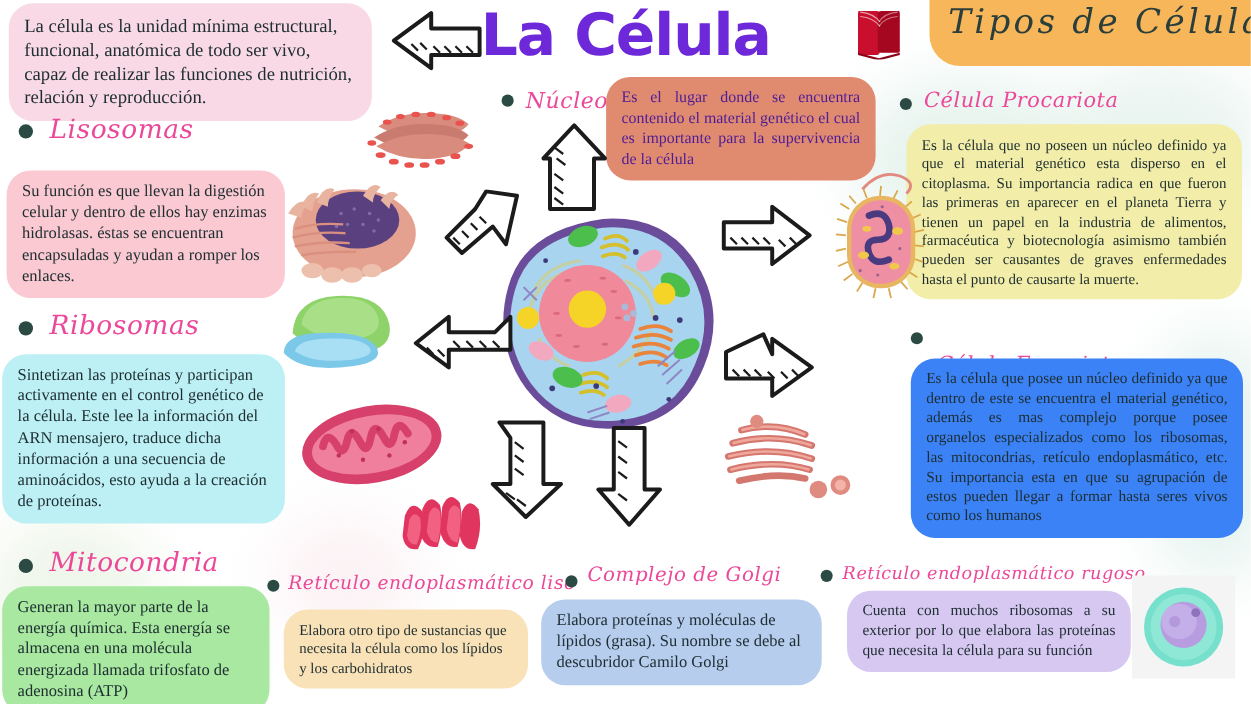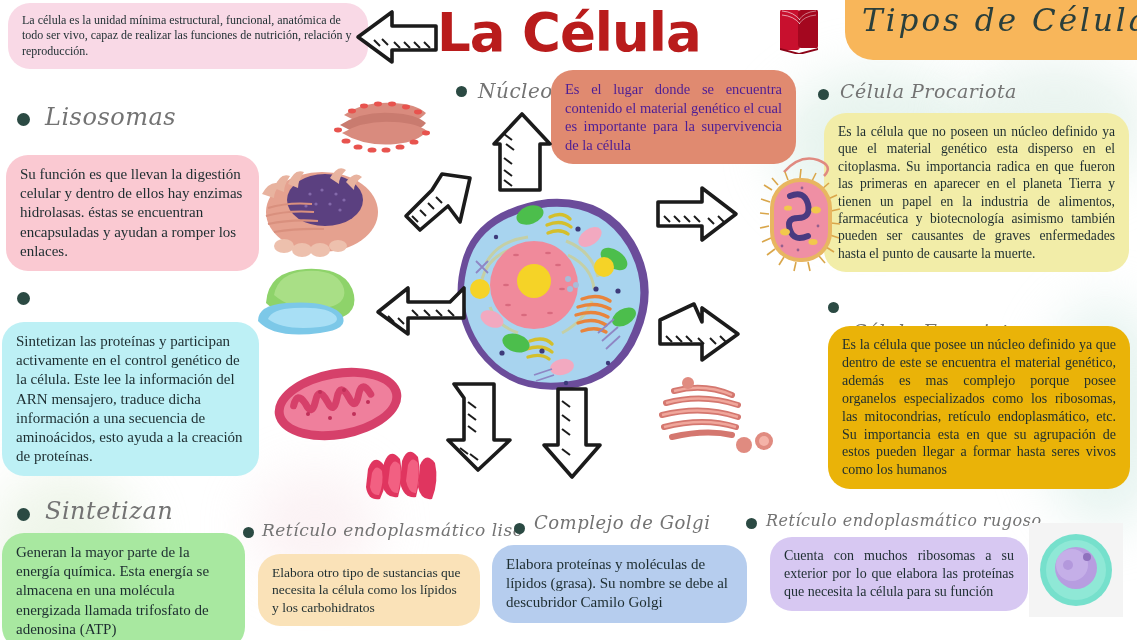--- a/index.html
+++ b/index.html
@@ -28,39 +28,39 @@
     color:#1d2d30;
   }
   .bubble.just { text-align:justify; }
 
   
   .script {
     position:absolute;
     font-family:"DejaVu Serif", serif;
     font-style:italic;
     font-weight:400;
-    color:#737373;
+    color:#ec4899;
     white-space:nowrap;
     letter-spacing:.5px;
   }
   .bullet {
     position:absolute;
     width:13px; height:13px;
     border-radius:50%;
     background:#2b4a43;
   }
 
   
   #title {
     position:absolute; left:437px; top:2px;
     font-family:"DejaVu Sans", sans-serif;
     font-weight:700;
     font-size:53px;
     letter-spacing:-1px;
-    color:#b91c1c;
+    color:#6d28d9;
   }
   
   #banner {
     position:absolute; left:845px; top:-28px;
     width:320px; height:88px;
     background:#f6b košice; 
     background:#f7b champagne;
     background:#f8b65a;
     border-radius:28px;
   }
@@ -101,37 +101,38 @@
   <svg id="logo" viewBox="0 0 42 46">
     <path d="M3 2 h16 q3 0 3 4 v32 q0 4 -3 4 H3 q-1 0 -1 -2 V4 q0 -2 1 -2 z" fill="#c8102e"></path>
     <path d="M23 2 h16 q1 0 1 2 v34 q0 2 -1 2 H23 q-3 0 -3 -4 V6 q0 -4 3 -4 z" fill="#a4071f"></path>
     <path d="M4 3 q12 1 18 9" stroke="#fff" stroke-width="1" fill="none" opacity=".6"></path>
     <path d="M4 7 q12 1 18 9" stroke="#fff" stroke-width="1" fill="none" opacity=".6"></path>
     <path d="M38 3 q-12 1 -17 9" stroke="#fff" stroke-width="1" fill="none" opacity=".45"></path>
     <path d="M38 7 q-12 1 -17 9" stroke="#fff" stroke-width="1" fill="none" opacity=".45"></path>
     <path d="M2 40 l19 5 l19 -5 v2 l-19 5 l-19 -5 z" fill="#8c0418"></path>
   </svg>
 
-  <div class="bubble" style="left:8px; top:3px; width:360px; font-size:12px; background:#f9d9e6;">
+  <div class="bubble" style="left:8px; top:3px; width:330px; font-size:17px; background:#f9d9e6;">
     <span>La célula es la unidad mínima estructural, funcional, anatómica de todo ser vivo, capaz de realizar las funciones de nutrición, relación y reproducción.</span>
   </div>
 
   <div class="bullet" style="left:17px; top:113px;"></div>
   <div class="script" style="left:45px; top:103px; font-size:24px;">Lisosomas</div>
   <div class="bubble" style="left:6px; top:155px; width:253px; font-size:15px; background:#fac9d2;">
     <span>Su función es que llevan la digestión celular y dentro de ellos hay enzimas hidrolasas. éstas se encuentran encapsuladas y ayudan a romper los enlaces.</span>
   </div>
 
   <div class="bullet" style="left:17px; top:292px;"></div>
+  <div class="script" style="left:45px; top:282px; font-size:24px;">Ribosomas</div>
   <div class="bubble" style="left:2px; top:322px; width:257px; font-size:15px; background:#bdf0f5;">
     <span>Sintetizan las proteínas y participan activamente en el control genético de la célula. Este lee la información del ARN mensajero, traduce dicha información a una secuencia de aminoácidos, esto ayuda a la creación de proteínas.</span>
   </div>
 
   <div class="bullet" style="left:17px; top:508px;"></div>
-  <div class="script" style="left:45px; top:497px; font-size:24px;">Sintetizan</div>
+  <div class="script" style="left:45px; top:497px; font-size:24px;">Mitocondria</div>
   <div class="bubble" style="left:2px; top:533px; width:243px; font-size:15px; background:#a8e8a0;">
     <span>Generan la mayor parte de la energía química. Esta energía se almacena en una molécula energizada llamada trifosfato de adenosina (ATP)</span>
   </div>
 
   <div class="bullet" style="left:456px; top:86px; width:11px; height:11px;"></div>
   <div class="script" style="left:478px; top:79px; font-size:20px;">Núcleo</div>
   <div class="bubble just" style="left:551px; top:70px; width:245px; font-size:14.5px; background:#e08a70; color:#4c1d95;">
     <span>Es el lugar donde se encuentra contenido el material genético el cual es importante para la supervivencia de la célula</span>
   </div>
 
@@ -154,21 +155,21 @@
   </div>
 
   <div class="bullet" style="left:818px; top:89px; width:11px; height:11px;"></div>
   <div class="script" style="left:840px; top:80px; font-size:19px;">Célula Procariota</div>
   <div class="bubble just" style="left:824px; top:113px; width:305px; font-size:13.6px; background:#f2eda8;">
     <span>Es la célula que no poseen un núcleo definido ya que el material genético esta disperso en el citoplasma. Su importancia radica en que fueron las primeras en aparecer en el planeta Tierra y tienen un papel en la industria de alimentos, farmacéutica y biotecnología asimismo también pueden ser causantes de graves enfermedades hasta el punto de causarte la muerte.</span>
   </div>
 
   <div class="bullet" style="left:828px; top:302px; width:11px; height:11px;"></div>
   <div class="script" style="left:852px; top:292px; font-size:19px;margin-top:28px;">Célula Eucariota</div>
-  <div class="bubble just" style="left:828px; top:326px; width:302px; font-size:14px; background:#eab308;">
+  <div class="bubble just" style="left:828px; top:326px; width:302px; font-size:14px; background:#3b82f6;">
     <span>Es la célula que posee un núcleo definido ya que dentro de este se encuentra el material genético, además es mas complejo porque posee organelos especializados como los ribosomas, las mitocondrias, retículo endoplasmático, etc. Su importancia esta en que su agrupación de estos pueden llegar a formar  hasta seres vivos como los humanos</span>
   </div>
 
   <svg class="illus" style="left:330px; top:85px; width:110px; height:75px;" viewBox="0 0 110 75">
     <g>
       <path d="M14 30 q20 -14 50 -12 q22 1 32 10 q-8 10 -30 12 q-30 3 -52 -10 z" fill="#d98b7e"></path>
       <path d="M10 40 q22 -14 52 -12 q24 1 34 10 q-9 11 -32 13 q-31 3 -54 -11 z" fill="#c97b6f"></path>
       <path d="M12 48 q22 -13 52 -11 q23 1 33 9 q-9 11 -31 13 q-31 3 -54 -11 z" fill="#d98b7e"></path>
       <g fill="#e8534e">
         <ellipse cx="22" cy="26" rx="4" ry="2.4"></ellipse>

